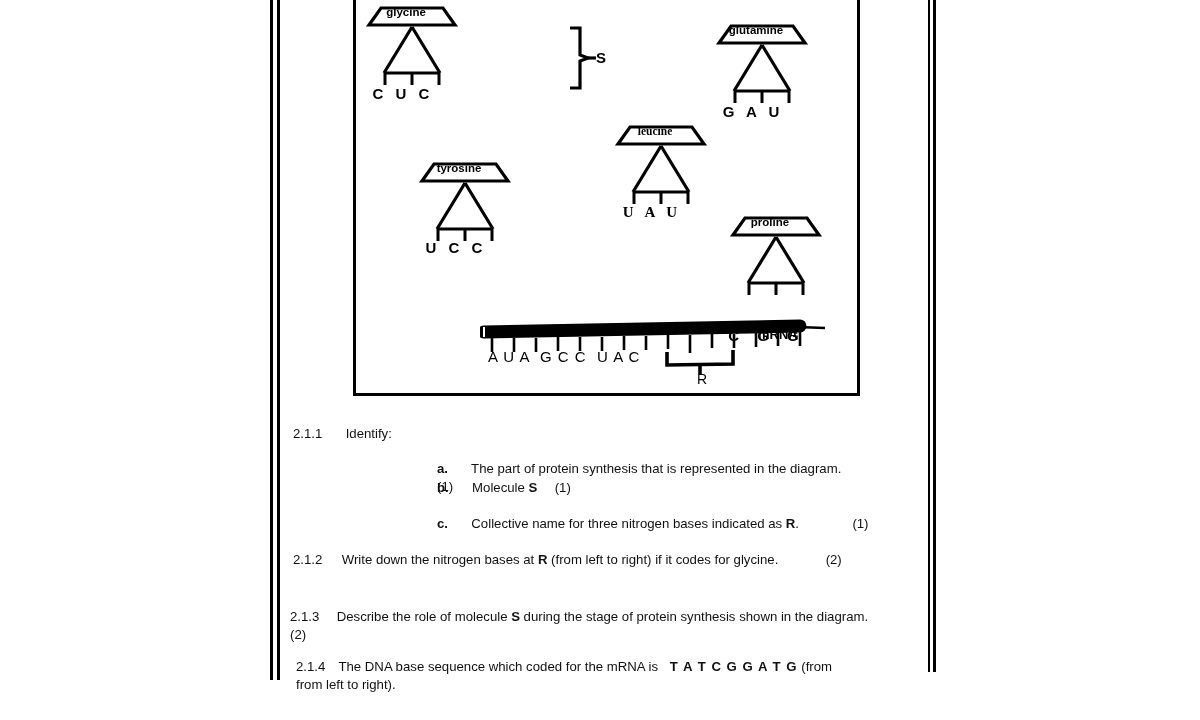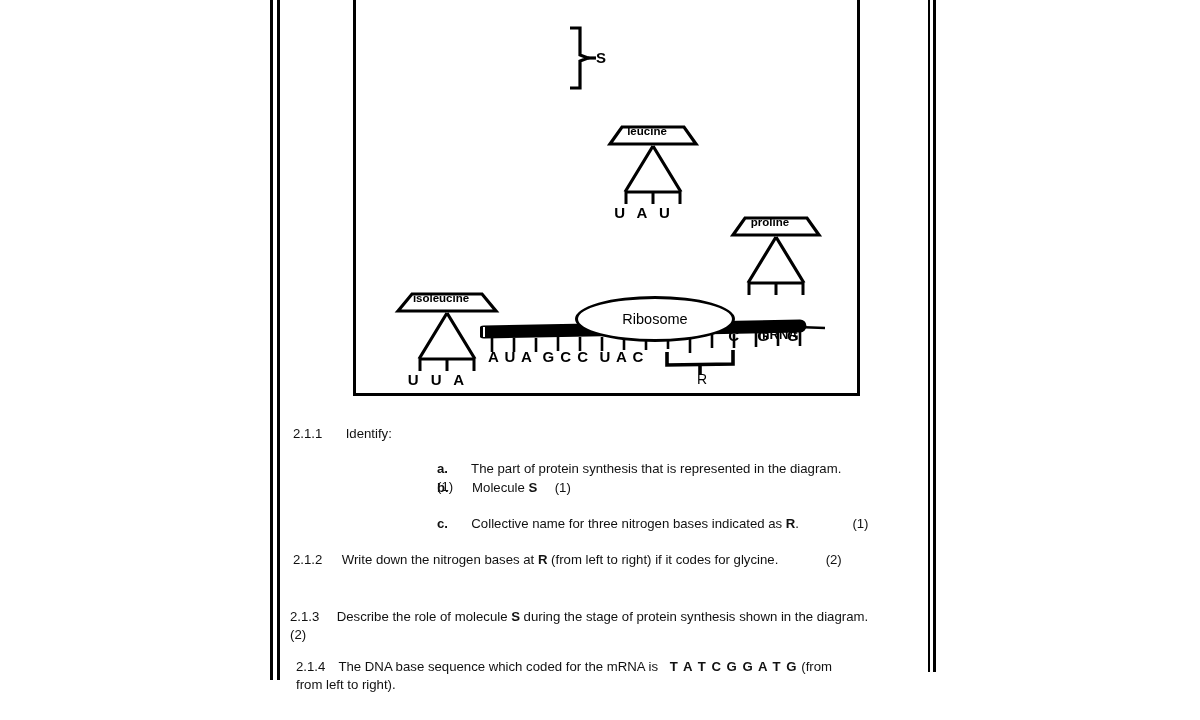--- a/index.html
+++ b/index.html
@@ -47,21 +47,21 @@
   
   #ribosome{
     position:absolute;left:575px;top:296px;width:160px;height:46px;
     border:3px solid #000;border-radius:50%;background:#fff;
     display:flex;align-items:center;justify-content:center;
     font-size:14.5px;font-weight:normal;box-sizing:border-box;z-index:3;
   }
   
   #mrna-wrap{position:absolute;left:480px;top:318px;width:345px;height:80px;z-index:2;}
   #mrna-bases{
-    position:absolute;left:488px;top:348px;font-size:15px;font-weight:bold;
+    position:absolute;left:488px;top:348px;font-size:15px;font-weight:normal;
     letter-spacing:1px;white-space:pre;z-index:4;
   }
   #mrna-label{position:absolute;left:758px;top:327px;font-size:13px;font-weight:bold;z-index:4;}
   #r-label{position:absolute;left:697px;top:371px;font-size:14px;font-weight:normal;z-index:4;}
 
   
   #questions{position:absolute;left:282px;top:418px;width:620px;font-size:13.2px;color:#111;}
   .q-row{position:absolute;white-space:nowrap;}
   .q-num{display:inline-block;}
   .b{font-weight:bold;}
@@ -73,70 +73,87 @@
 <div id="page">
 
   <div class="edge-rule edge-left-outer"></div>
   <div class="edge-rule edge-left-inner"></div>
   <div class="edge-rule edge-right-outer"></div>
   <div class="edge-rule edge-right-inner"></div>
 
   <div id="diagram">
     <div id="diagram-inner">
 
+      <div class="trna" style="left:-5px;top:4px;">
+        <svg width="110" height="86" viewBox="0 0 110 86">
+          <path d="M18 22 L30 5 L92 5 L104 22 Z" fill="#fff" stroke="#000" stroke-width="3.2" stroke-linejoin="miter"></path>
+          <path d="M61 24 L33 70 M61 24 L89 70" fill="none" stroke="#000" stroke-width="3.2"></path>
+          <path d="M33 70 L89 70" stroke="#000" stroke-width="3.2"></path>
+          <path d="M34 70 L34 82 M61 70 L61 82 M88 70 L88 82" stroke="#000" stroke-width="3"></path>
+        </svg>
+        <div class="aa-label">glycine</div>
+        <div class="anticodon" style="top:82px;left:-3px;">C U C</div>
+      </div>
 
 
       <svg id="s-bracket" style="left:210px;top:26px;" width="32" height="66" viewBox="0 0 32 66">
         <path d="M4 3 L14 3 L14 30 L22 33 L14 36 L14 63 L4 63" fill="none" stroke="#000" stroke-width="3.2" stroke-linejoin="miter"></path>
         <path d="M22 33 L30 33" stroke="#000" stroke-width="3.2"></path>
       </svg>
       <div id="s-label" style="left:240px;top:50px;">S</div>
 
-
-      <div class="trna" style="left:236px;top:123px;">
+      <div class="trna" style="left:345px;top:22px;">
+        <svg width="110" height="86" viewBox="0 0 110 86">
+          <path d="M18 22 L30 5 L92 5 L104 22 Z" fill="#fff" stroke="#000" stroke-width="3.2" stroke-linejoin="miter"></path>
+          <path d="M61 24 L33 70 M61 24 L89 70" fill="none" stroke="#000" stroke-width="3.2"></path>
+          <path d="M33 70 L89 70" stroke="#000" stroke-width="3.2"></path>
+          <path d="M34 70 L34 82 M61 70 L61 82 M88 70 L88 82" stroke="#000" stroke-width="3"></path>
+        </svg>
+        <div class="aa-label">glutamine</div>
+        <div class="anticodon" style="top:82px;left:-3px;">G A U</div>
+      </div>
+
+      <div class="trna" style="left:244px;top:123px;font-family:Liberation Serif, serif;">
         <svg width="110" height="86" viewBox="0 0 110 86">
           <path d="M18 22 L30 5 L92 5 L104 22 Z" fill="#fff" stroke="#000" stroke-width="3.2" stroke-linejoin="miter"></path>
           <path d="M61 24 L33 70 M61 24 L89 70" fill="none" stroke="#000" stroke-width="3.2"></path>
           <path d="M33 70 L89 70" stroke="#000" stroke-width="3.2"></path>
           <path d="M34 70 L34 82 M61 70 L61 82 M88 70 L88 82" stroke="#000" stroke-width="3"></path>
         </svg>
         <div class="aa-label">leucine</div>
         <div class="anticodon" style="top:82px;left:-3px;">U A U</div>
       </div>
 
+      <div class="trna" style="left:48px;top:160px;">
+        <svg width="110" height="86" viewBox="0 0 110 86">
+          <path d="M18 22 L30 5 L92 5 L104 22 Z" fill="#fff" stroke="#000" stroke-width="3.2" stroke-linejoin="miter"></path>
+          <path d="M61 24 L33 70 M61 24 L89 70" fill="none" stroke="#000" stroke-width="3.2"></path>
+          <path d="M33 70 L89 70" stroke="#000" stroke-width="3.2"></path>
+          <path d="M34 70 L34 82 M61 70 L61 82 M88 70 L88 82" stroke="#000" stroke-width="3"></path>
+        </svg>
+        <div class="aa-label">tyrosine</div>
+        <div class="anticodon" style="top:80px;left:-3px;">U C C</div>
+      </div>
 
 
       <div class="trna" style="left:359px;top:214px;">
         <svg width="110" height="86" viewBox="0 0 110 86">
           <path d="M18 22 L30 5 L92 5 L104 22 Z" fill="#fff" stroke="#000" stroke-width="3.2" stroke-linejoin="miter"></path>
           <path d="M61 24 L33 70 M61 24 L89 70" fill="none" stroke="#000" stroke-width="3.2"></path>
           <path d="M33 70 L89 70" stroke="#000" stroke-width="3.2"></path>
           <path d="M34 70 L34 82 M61 70 L61 82 M88 70 L88 82" stroke="#000" stroke-width="3"></path>
         </svg>
         <div class="aa-label">proline</div>
         <div class="anticodon" style="top:82px;left:-3px;letter-spacing:7px;margin-top:32px;">C G G</div>
       </div>
 
-      <div class="trna" style="left:30px;top:290px;">
-        <svg width="110" height="86" viewBox="0 0 110 86">
-          <path d="M12 22 L26 5 L96 5 L110 22 Z" fill="#fff" stroke="#000" stroke-width="3.2" stroke-linejoin="miter"></path>
-          <path d="M61 24 L33 70 M61 24 L89 70" fill="none" stroke="#000" stroke-width="3.2"></path>
-          <path d="M33 70 L89 70" stroke="#000" stroke-width="3.2"></path>
-          <path d="M34 70 L34 82 M61 70 L61 82 M88 70 L88 82" stroke="#000" stroke-width="3"></path>
-        </svg>
-        <div class="aa-label">isoleucine</div>
-        <div class="anticodon" style="top:82px;left:-3px;">U U A</div>
-      </div>
 
     </div>
   </div>
 
-  <div id="ribosome">
-    <span>Ribosome</span>
-  </div>
 
   <svg id="mrna-wrap" viewBox="0 0 345 80">
 
     <path d="M4 14 L320 8" stroke="#000" stroke-width="13" stroke-linecap="round"></path>
 
     <path d="M4 9 L4 19" stroke="#fff" stroke-width="2"></path>
 
     <g stroke="#000" stroke-width="2.6">
       <line x1="12" y1="20" x2="12" y2="34"></line>
       <line x1="34" y1="20" x2="34" y2="34"></line>

